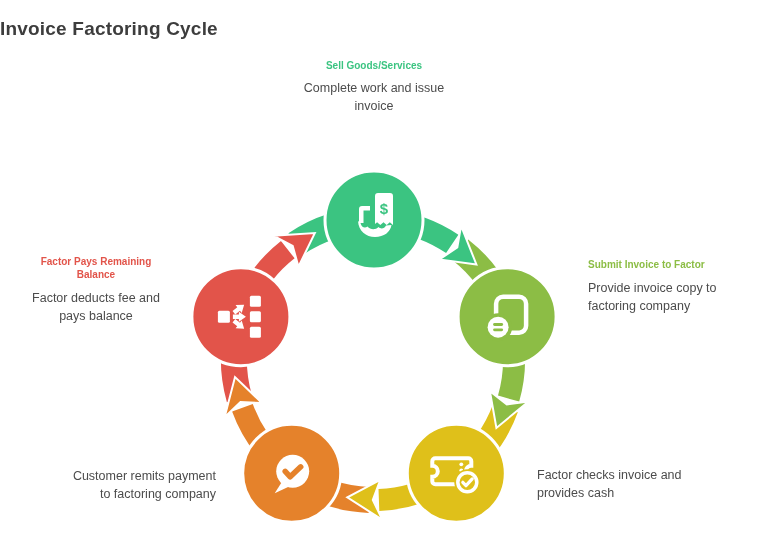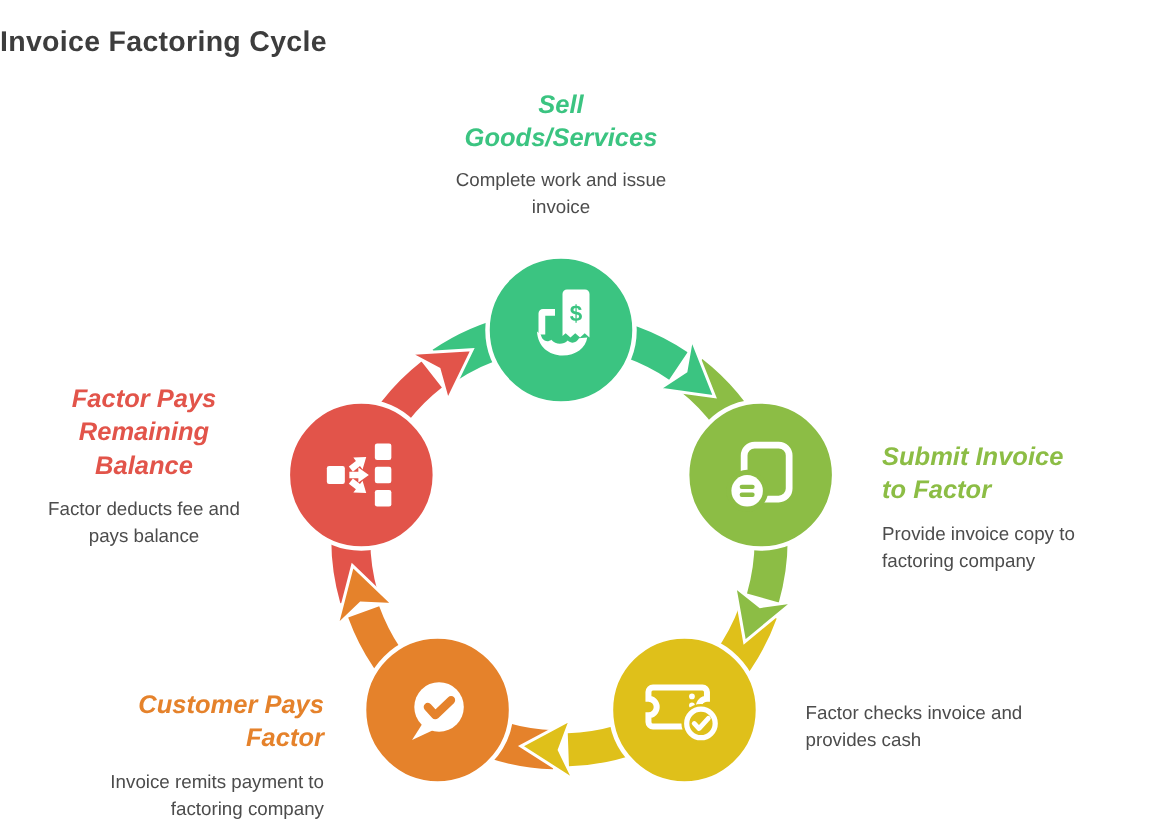--- a/index.html
+++ b/index.html
@@ -6,26 +6,26 @@
   body{
     width:768px;height:549px;background:#ffffff;position:relative;overflow:hidden;
     font-family:"Liberation Sans",sans-serif;
   }
   .page-title{
     position:absolute;top:18px;left:0;width:768px;margin:0;
     text-align:left;font-size:19px;font-weight:bold;letter-spacing:.2px;
   }
   #cycle-svg{position:absolute;left:0;top:0;}
   .step-label{position:absolute;}
-  .step-title{font-size:17px;font-weight:bold;line-height:1.32;font-style:italic;}
+  .step-title{font-size:10px;font-weight:bold;line-height:1.32;}
   .step-desc{font-size:12.5px;line-height:1.42;margin-top:9px;}
   .pos-top{left:264px;top:59px;width:220px;text-align:center;}
   .pos-top .step-title{width:130px;margin:0 auto;}
   .pos-top .step-desc{width:180px;margin:8px auto 0;}
-  .pos-right{left:588px;top:258px;width:140px;text-align:left;margin-top:36px;}
+  .pos-right{left:588px;top:258px;width:140px;text-align:left;}
   .pos-br{left:537px;top:458px;width:155px;text-align:left;}
   .pos-bl{left:66px;top:459px;width:150px;text-align:right;}
   .pos-bl .step-desc{width:150px;margin-left:auto;}
   .pos-left{left:21px;top:255px;width:150px;text-align:center;}
 </style>
 </head>
 <body>
 
 <h1 class="page-title" style="color: rgb(61, 61, 61);">Invoice Factoring Cycle</h1>
 
@@ -112,20 +112,19 @@
 <div class="step-label pos-right">
   <div class="step-title" style="color: rgb(140, 189, 69);">Submit Invoice to Factor</div>
   <div class="step-desc" style="color: rgb(76, 76, 76);">Provide invoice copy to factoring company</div>
 </div>
 
 <div class="step-label pos-br">
   <div class="step-desc" style="color: rgb(76, 76, 76);">Factor checks invoice and provides cash</div>
 </div>
 
 <div class="step-label pos-bl">
-  <div class="step-title" style="color: rgb(229, 130, 43);">Customer Pays Factor</div>
-  <div class="step-desc" style="color: rgb(76, 76, 76);">Invoice remits payment to factoring company</div>
+  <div class="step-desc" style="color: rgb(76, 76, 76);">Customer remits payment to factoring company</div>
 </div>
 
 <div class="step-label pos-left">
   <div class="step-title" style="color: rgb(226, 84, 74);">Factor Pays Remaining Balance</div>
   <div class="step-desc" style="color: rgb(76, 76, 76);">Factor deducts fee and pays balance</div>
 </div>
 
 </body></html>

